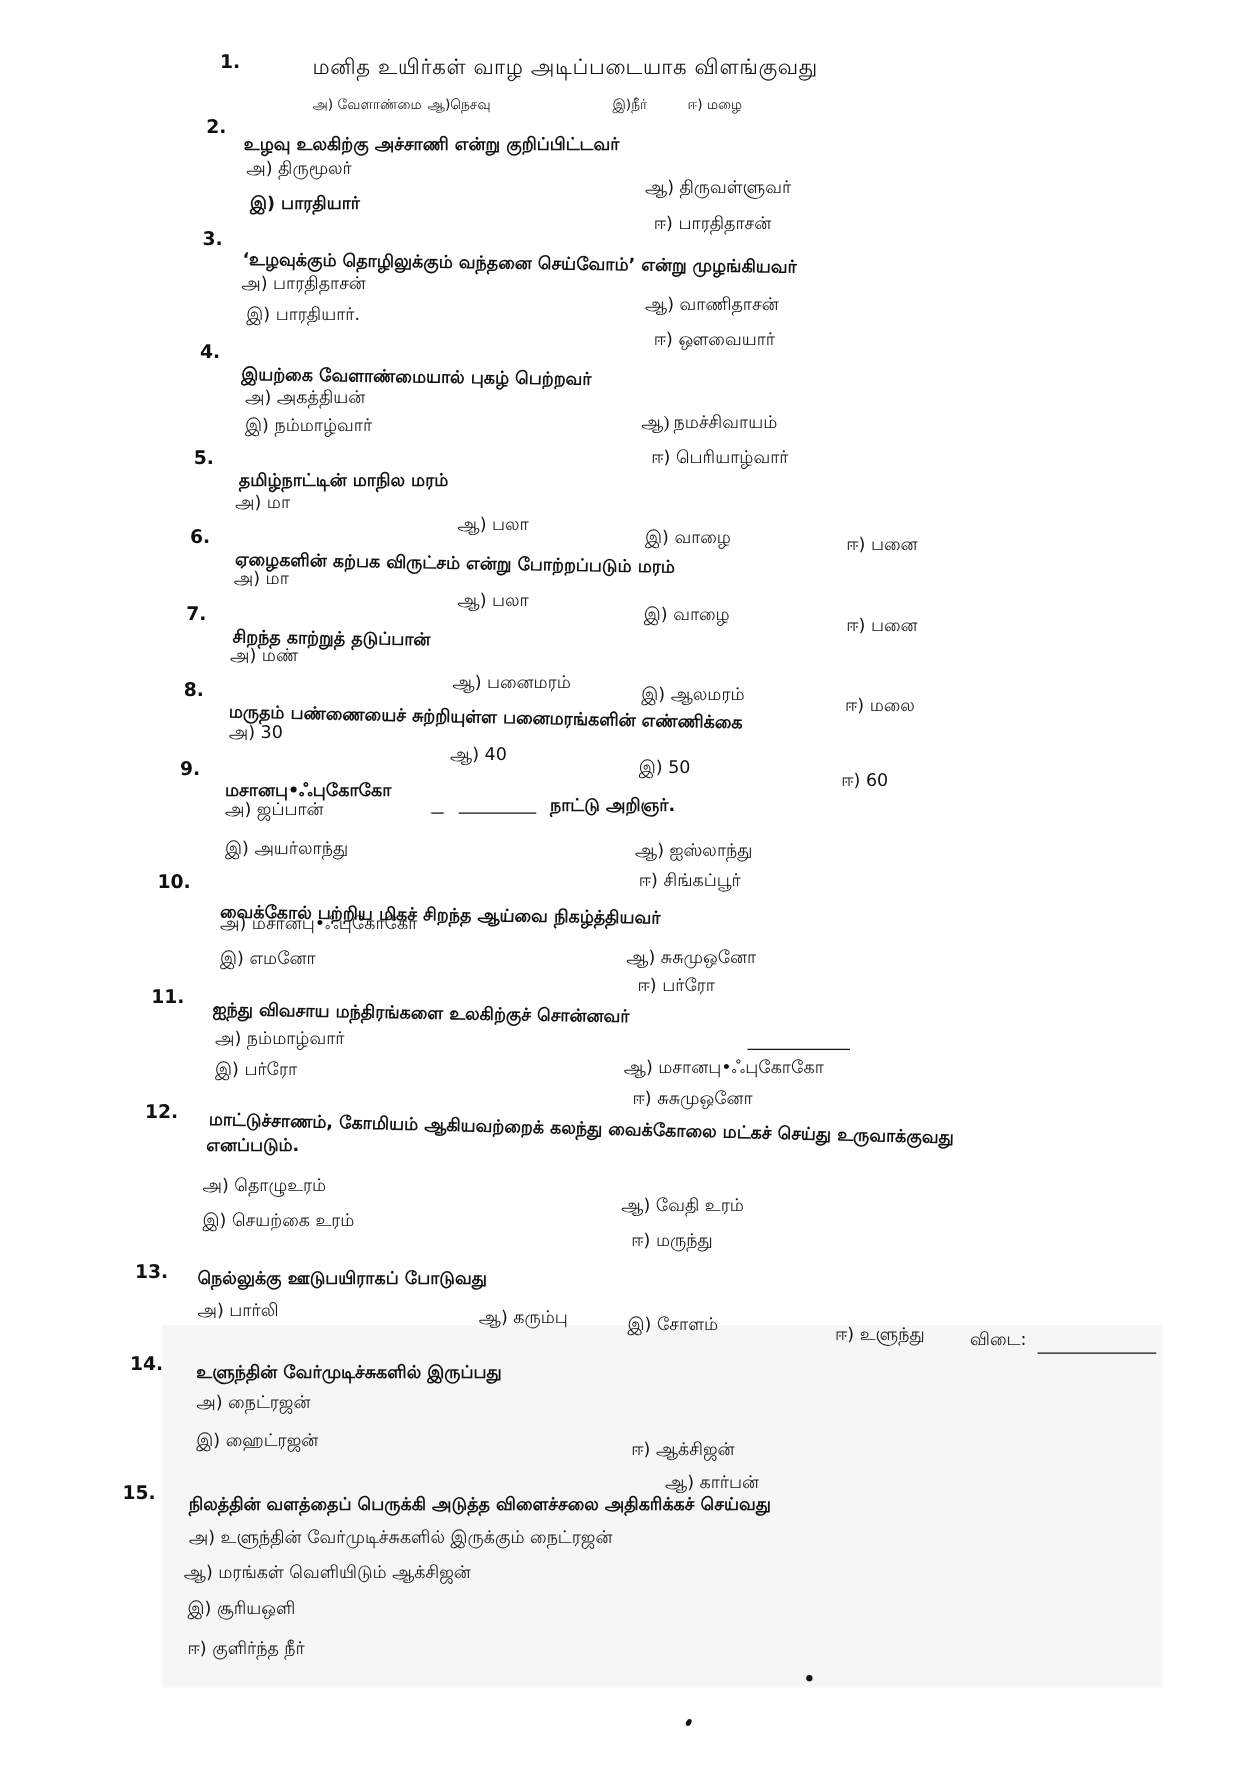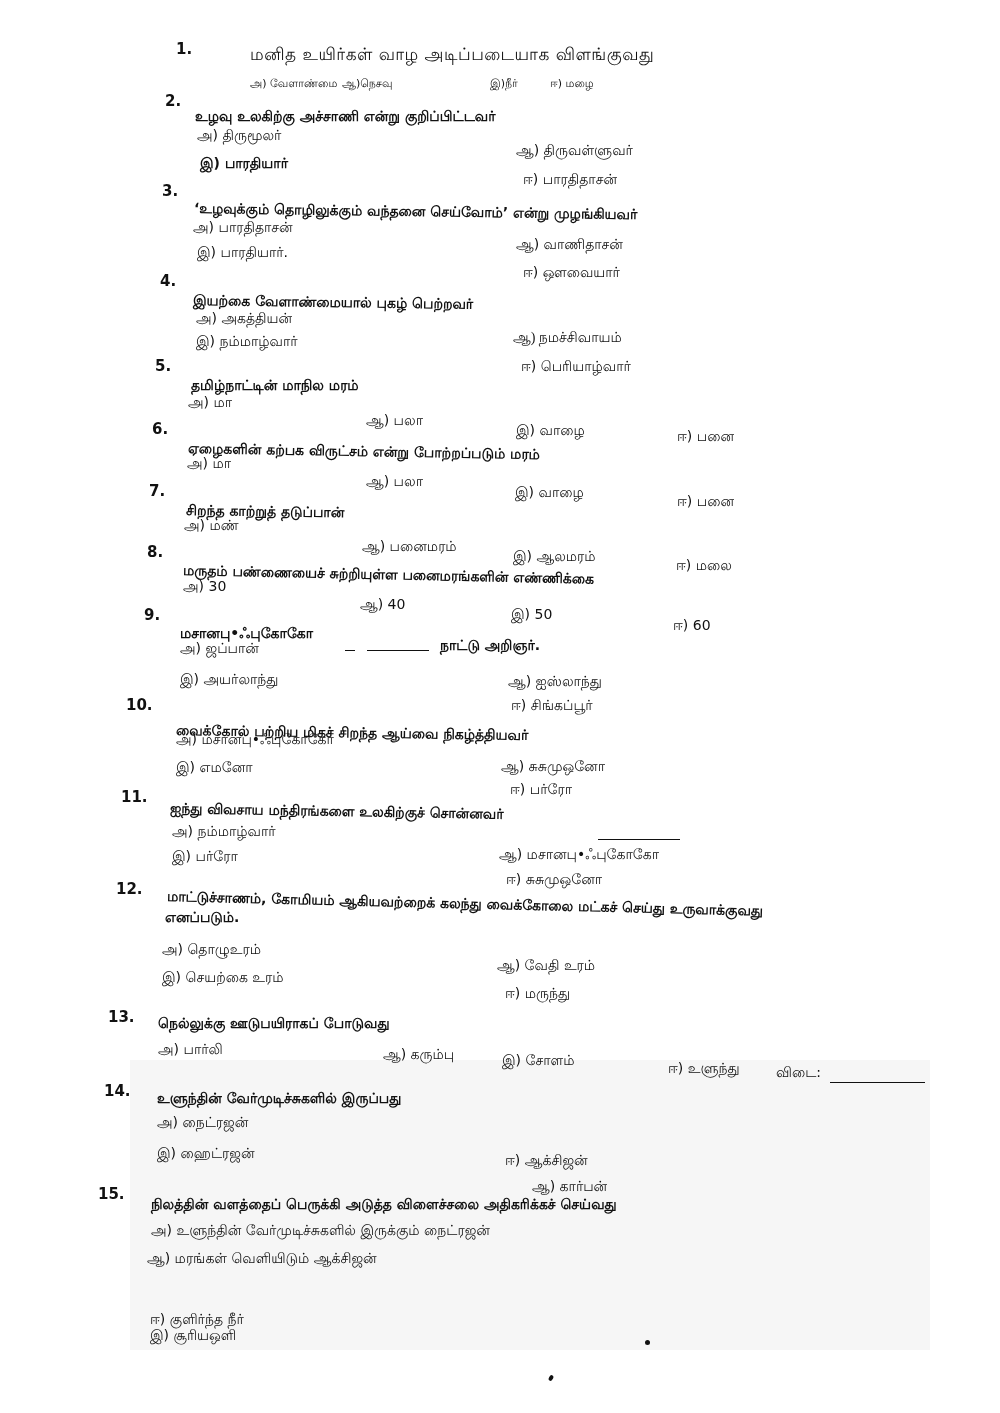--- a/index.html
+++ b/index.html
@@ -153,18 +153,18 @@
   <span class="abs opt" style="left:497px;top:1178px;margin-left:35px;">ஆ) கார்பன்</span>
   <span class="abs opt" style="left:157px;top:1145px;">இ) ஹைட்ரஜன்</span>
   <span class="abs opt" style="left:505px;top:1152px;text-align:center;">ஈ) ஆக்சிஜன்</span>
 </div>
 
 <div>
   <span class="abs num" style="left:98px;top:1185px;">15.</span>
   <span class="abs q" style="left:151px;top:1196px;">நிலத்தின் வளத்தைப் பெருக்கி அடுத்த விளைச்சலை அதிகரிக்கச் செய்வது</span>
   <span class="abs opt" style="left:151px;top:1222px;">அ) உளுந்தின் வேர்முடிச்சுகளில் இருக்கும் நைட்ரஜன்</span>
   <span class="abs opt" style="left:147px;top:1250px;">ஆ)   மரங்கள் வெளியிடும் ஆக்சிஜன்</span>
-  <span class="abs opt" style="left:150px;top:1279px;margin-top:48px;">இ) சூரியஒளி</span>
+  <span class="abs opt" style="left:150px;top:1279px;">இ) சூரியஒளி</span>
   <span class="abs opt" style="left:150px;top:1311px;">ஈ) குளிர்ந்த நீர்</span>
 </div>
 
 <div class="dot" style="left:645px;top:1340px;"></div>
 <div class="dot" style="left:549px;top:1375px;width:4px;height:6px;transform:rotate(30deg);"></div>
 
 </body></html>

